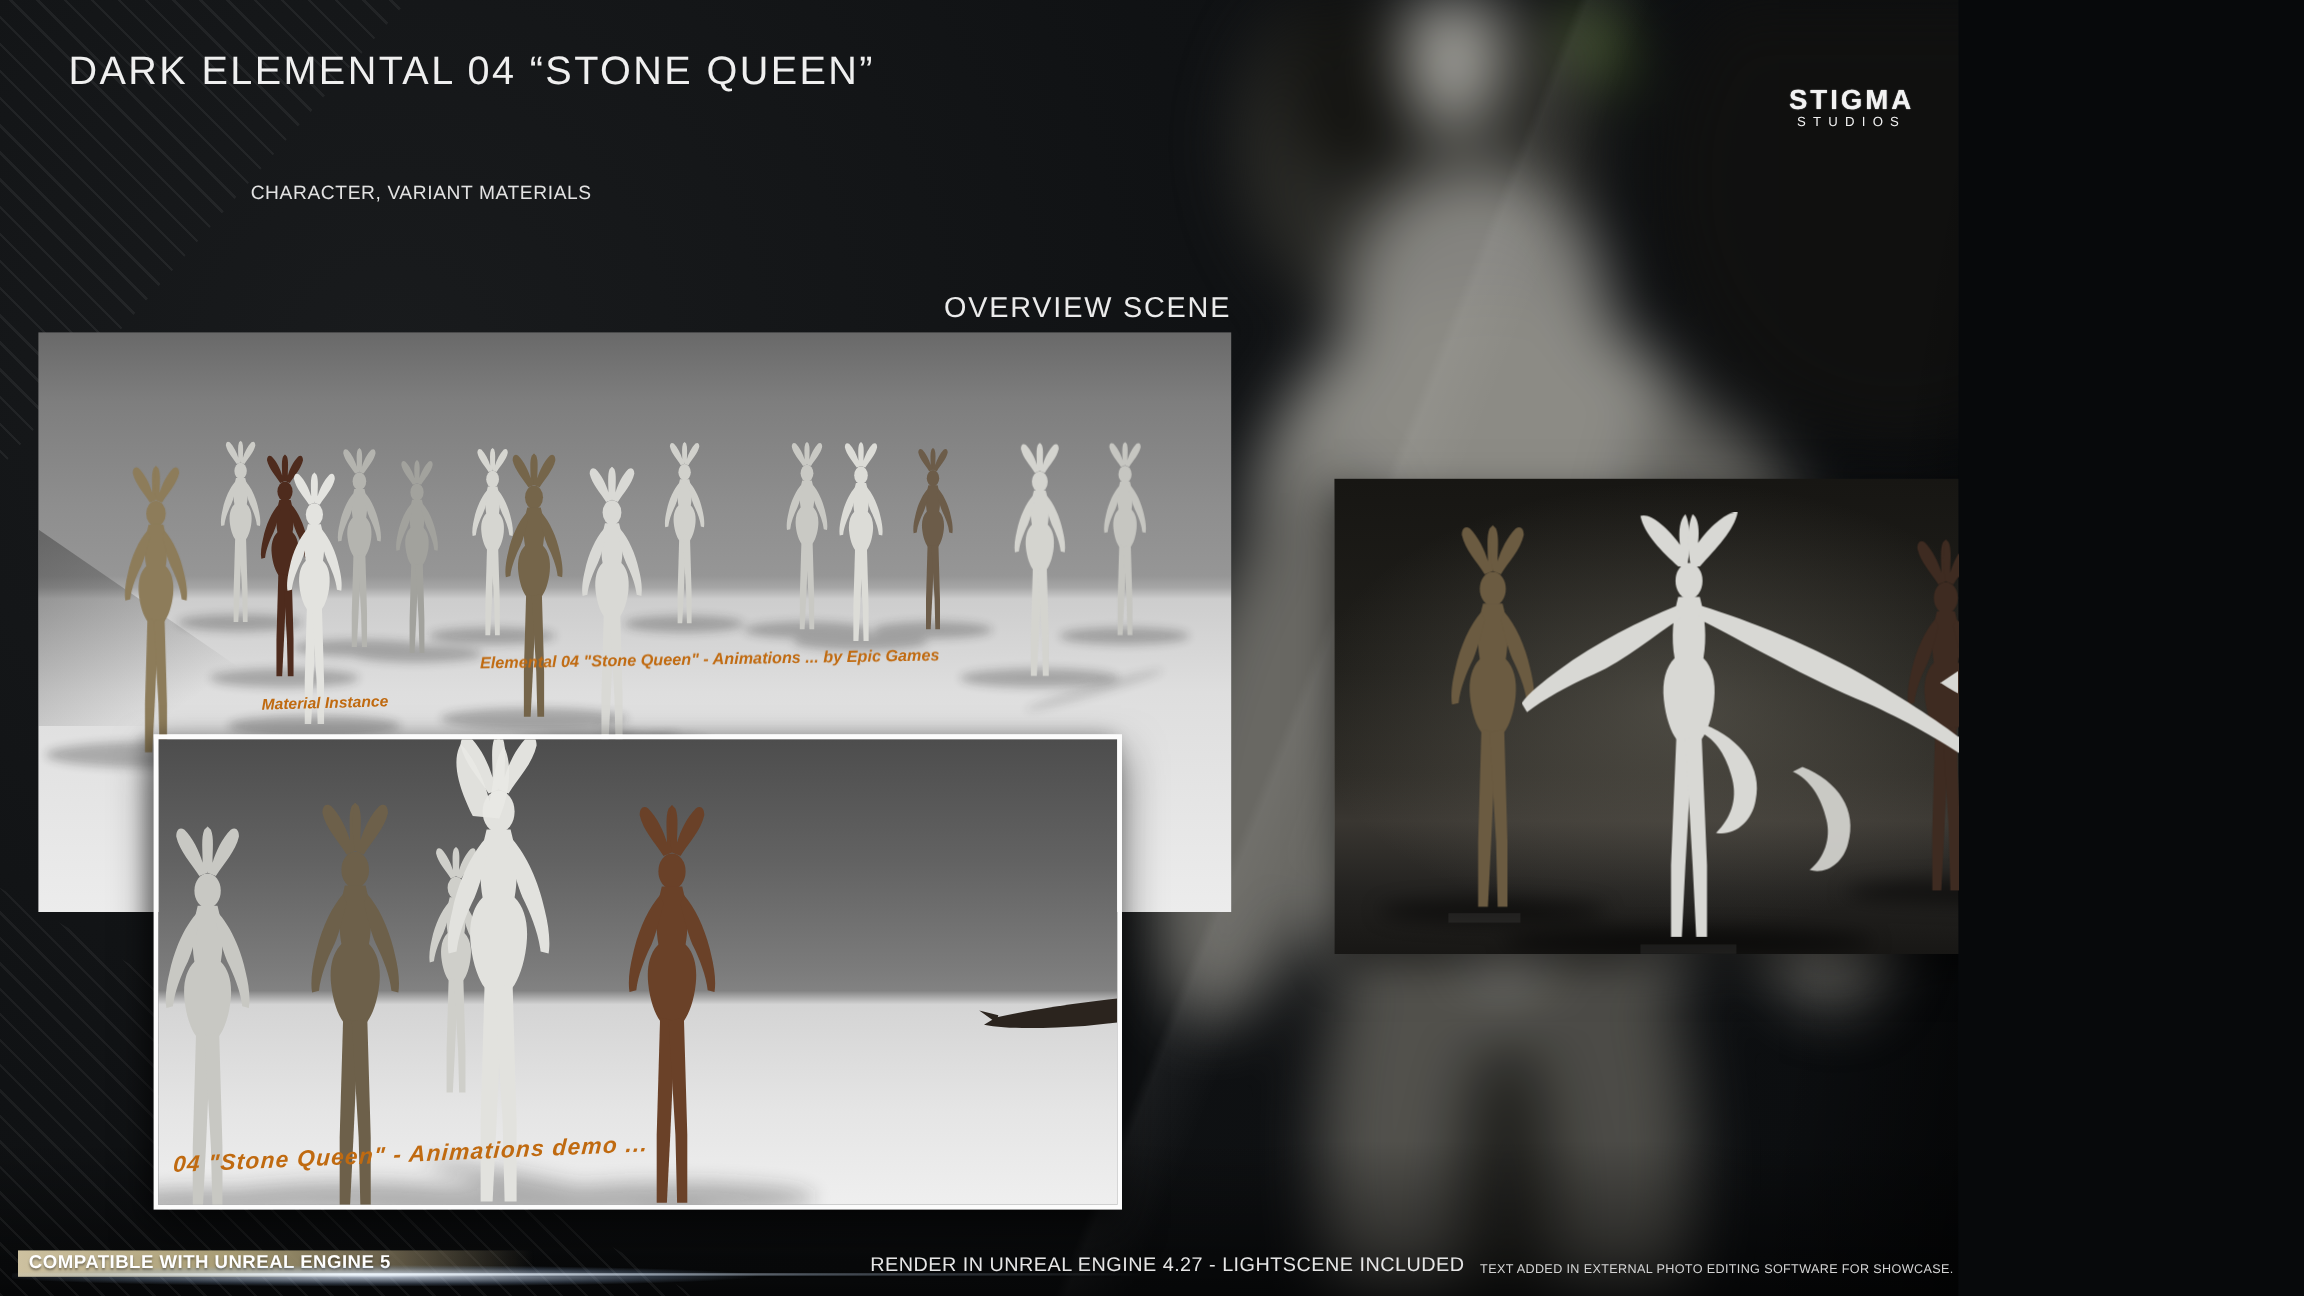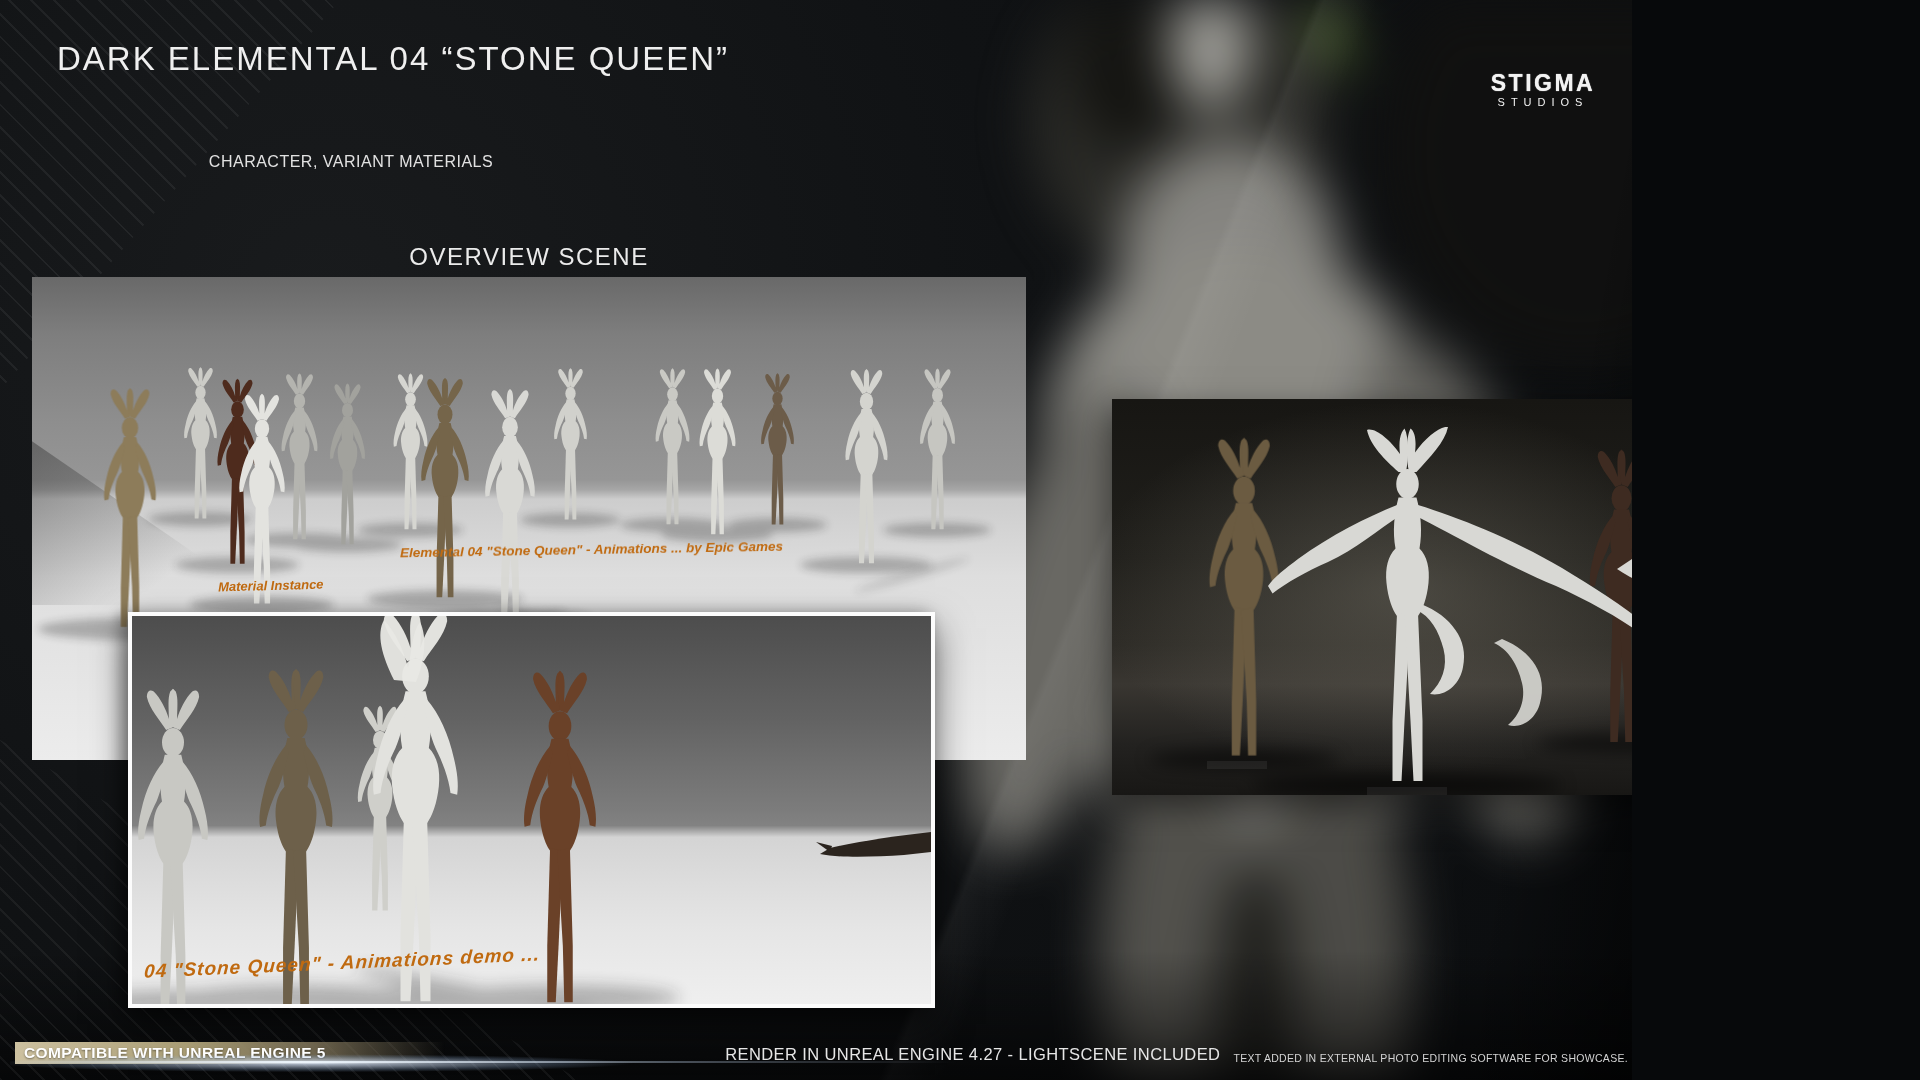--- a/index.html
+++ b/index.html
@@ -26,21 +26,21 @@
   .page-title{position:absolute;left:57px;top:40px;font-size:33px;letter-spacing:2px;color:#efefef;white-space:nowrap;}
   .banner{position:absolute;left:45px;top:103px;width:612px;height:33px;background:var(--banner-bg,#fff);
     color:var(--banner-text,#101010);font-size:25px;letter-spacing:1px;line-height:33px;padding-left:12px;white-space:nowrap;}
   .materials-note{position:absolute;left:45px;top:141px;width:612px;text-align:center;font-size:16px;
     letter-spacing:.5px;color:#e2e2e2;margin-top:12px;}
   .logo{position:absolute;right:34px;top:30px;width:110px;text-align:center;color:#f2f2f2;}
   .logo .l1{font-size:23px;font-weight:bold;letter-spacing:2.5px;line-height:24px;text-shadow:0 0 1px #fff;margin-top:41px;}
   .logo .l2{font-size:11px;letter-spacing:6px;line-height:12px;margin-top:1px;}
 
   
-  .scene-label{position:absolute;font-size:24px;letter-spacing:1.5px;color:#ebebeb;text-align:center;}
+  .scene-label{position:absolute;font-size:24px;letter-spacing:1.5px;color:#ebebeb;text-align:right;}
   .overview-label{left:32px;top:243px;width:994px;}
   .showcase-label{left:1112px;top:363px;width:754px;}
 
   
   .overview-img{position:absolute;left:32px;top:277px;width:994px;height:483px;overflow:hidden;
     background:linear-gradient(180deg,#696969 0%,#7e7e7e 12%,#8e8e8e 30%,#969696 42%,#a6a6a6 44%,#cdcdcd 46%,#dedede 62%,#ececec 100%);}
   .overview-img::before{content:"";position:absolute;left:0;top:34%;width:24%;height:34%;
     background:linear-gradient(to bottom right,rgba(58,58,58,.5),rgba(120,120,120,0) 70%);
     clip-path:polygon(0 0,100% 100%,0 100%);}
   .scene-svg{position:absolute;left:0;top:0;width:100%;height:100%;}

